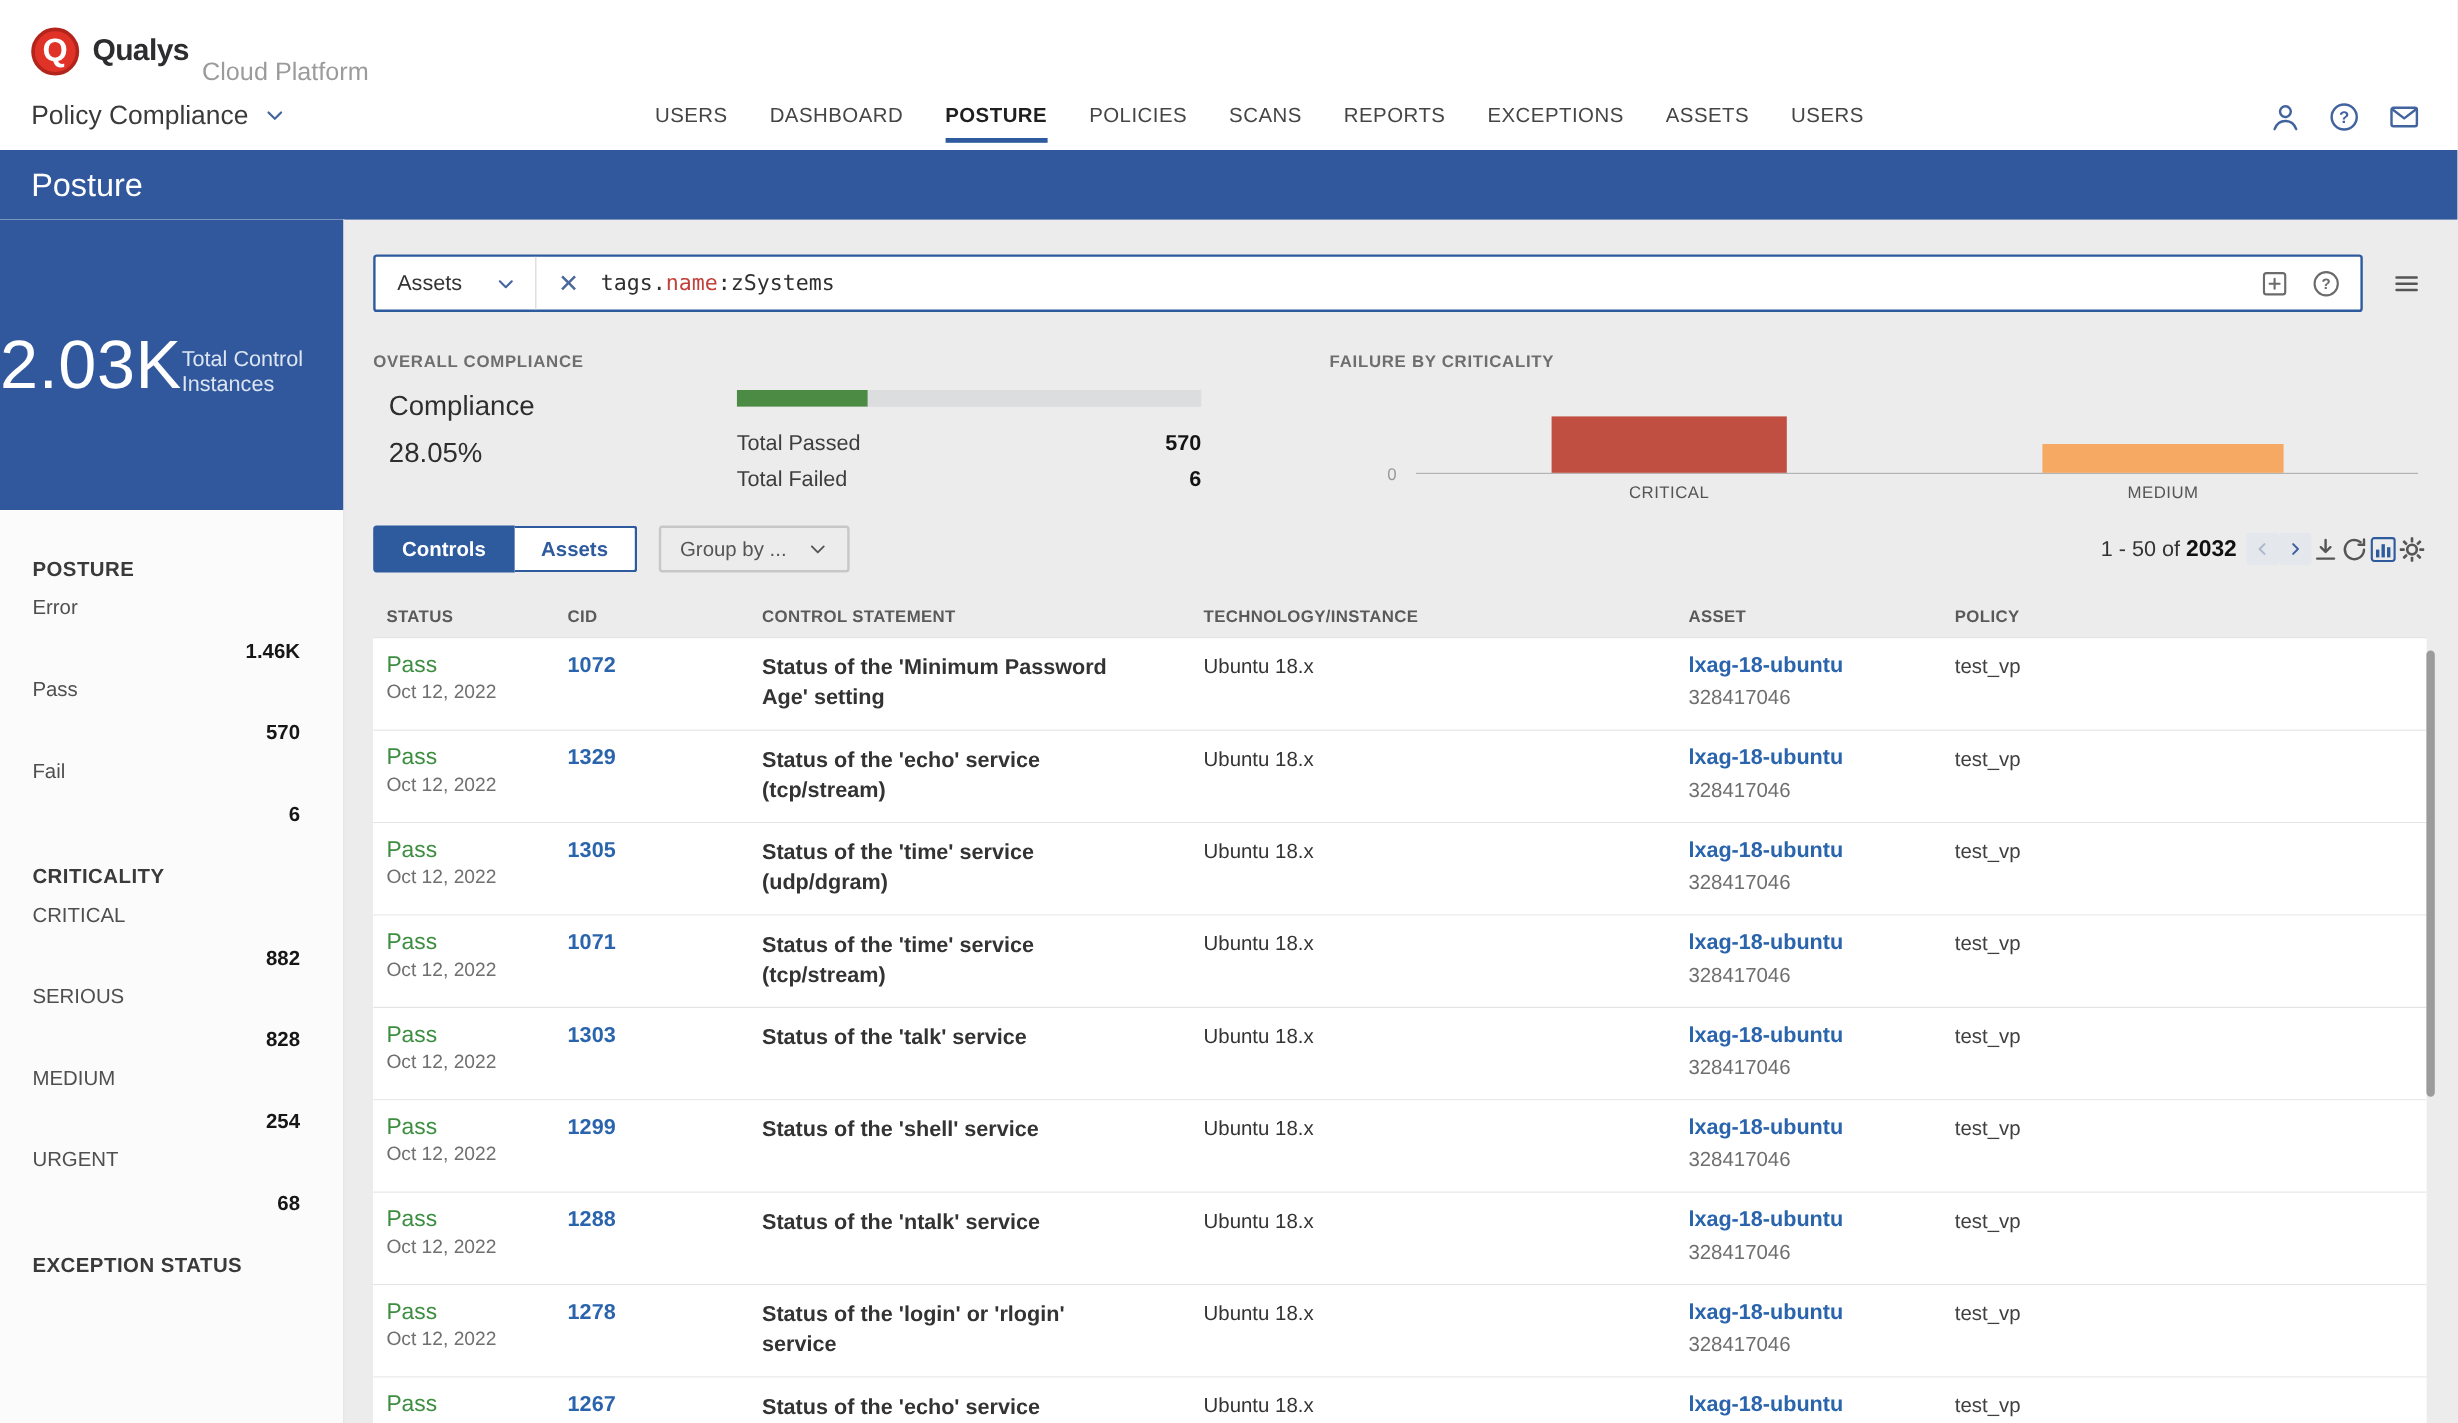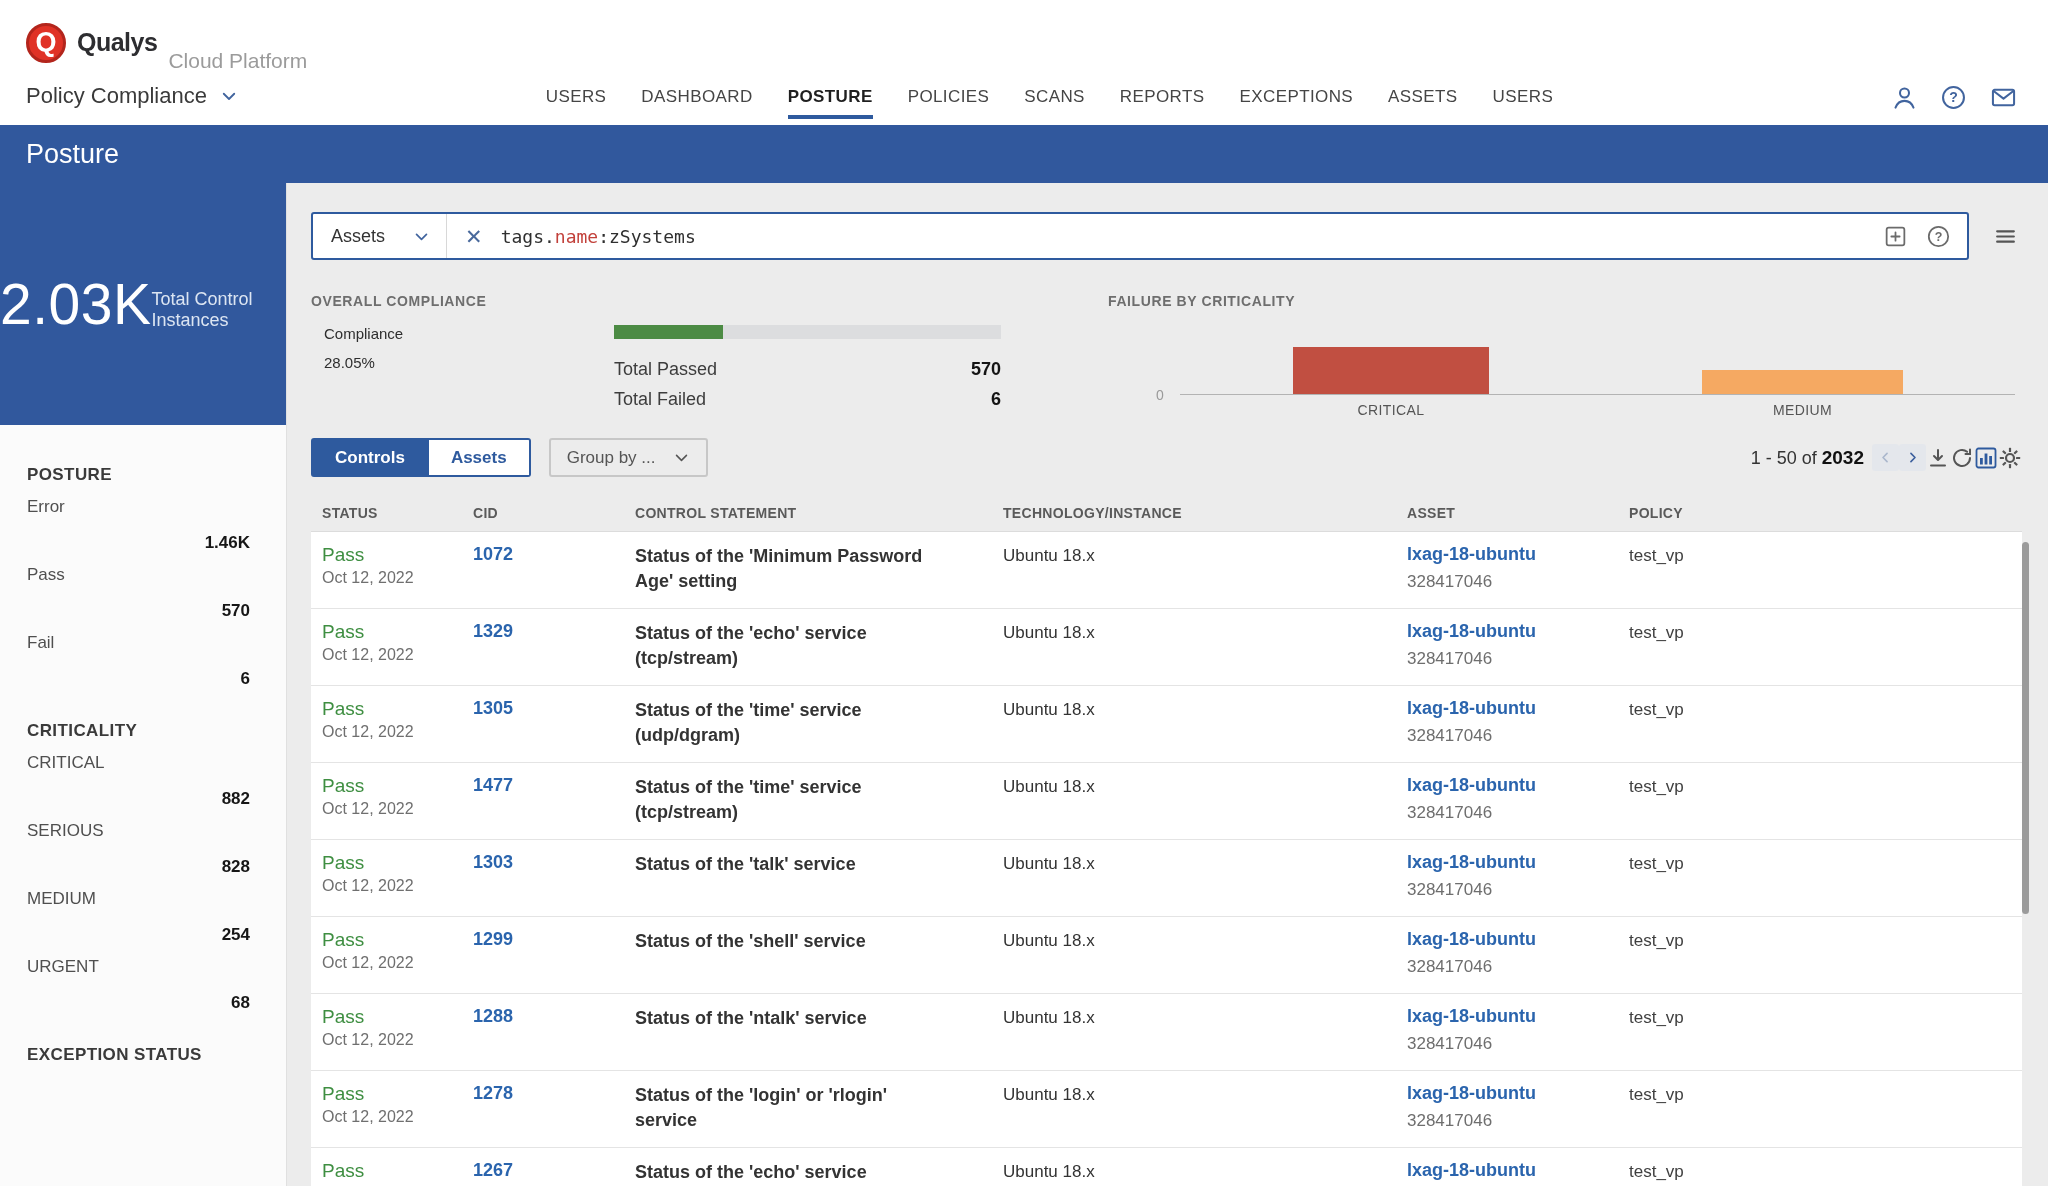--- a/index.html
+++ b/index.html
@@ -50,21 +50,21 @@
   .search-query { font-family:"DejaVu Sans Mono", monospace; font-size:18px; color:#2f2f2f; margin-left:6px; cursor:text; }
   .q-field { color:#c2403a; }
   .search-actions { margin-left:auto; display:flex; align-items:center; gap:18px; padding-right:16px; color:#6b6b6b; }
   .hamburger { margin-left:24px; margin-right:4px; background:none; border:none; cursor:pointer; color:#555; display:flex; }
 
   
   .stats-row { margin-top:33px; display:flex; }
   .stats-left { width:690px; }
   .section-label { font-size:14px; font-weight:700; color:#6e6e6e; letter-spacing:0.6px; }
   .compliance-body { display:flex; margin-top:16px; }
-  .compliance-pct { width:303px; padding-left:13px; font-size:15px; color:#2e2e2e; }
+  .compliance-pct { width:303px; padding-left:13px; font-size:23px; color:#2e2e2e; }
   .compliance-pct .pct { margin-top:12px; }
   .compliance-totals { flex:1; }
   .progress { height:14px; background:#dcdddf; overflow:hidden; }
   .progress-fill { height:100%; background:#4c8b44; }
   .totals { margin-top:20px; }
   .total-row { display:flex; justify-content:space-between; font-size:18px; color:#3d3d3d; margin-top:9px; }
   .total-row:first-child { margin-top:0; }
   .total-row .tv { font-weight:700; color:#141414; }
 
   .stats-right { flex:1; padding-left:107px; }
@@ -414,21 +414,21 @@
       <div class="asset-id">328417046</div>
     </div>
     <div class="c-policy">test_vp</div>
   </div>
           <div class="t-row">
     <div class="c-status">
       <div class="status-text">Pass</div>
       <div class="status-date">Oct 12, 2022</div>
     </div>
     <div class="c-cid">
-      <span class="cid-link">1477</span>
+      <span class="cid-link">1071</span>
     </div>
     <div class="c-stmt">Status of the 'time' service (tcp/stream)</div>
     <div class="c-tech">Ubuntu 18.x</div>
     <div class="c-asset">
       <div class="asset-name">lxag-18-ubuntu</div>
       <div class="asset-id">328417046</div>
     </div>
     <div class="c-policy">test_vp</div>
   </div>
           <div class="t-row">

